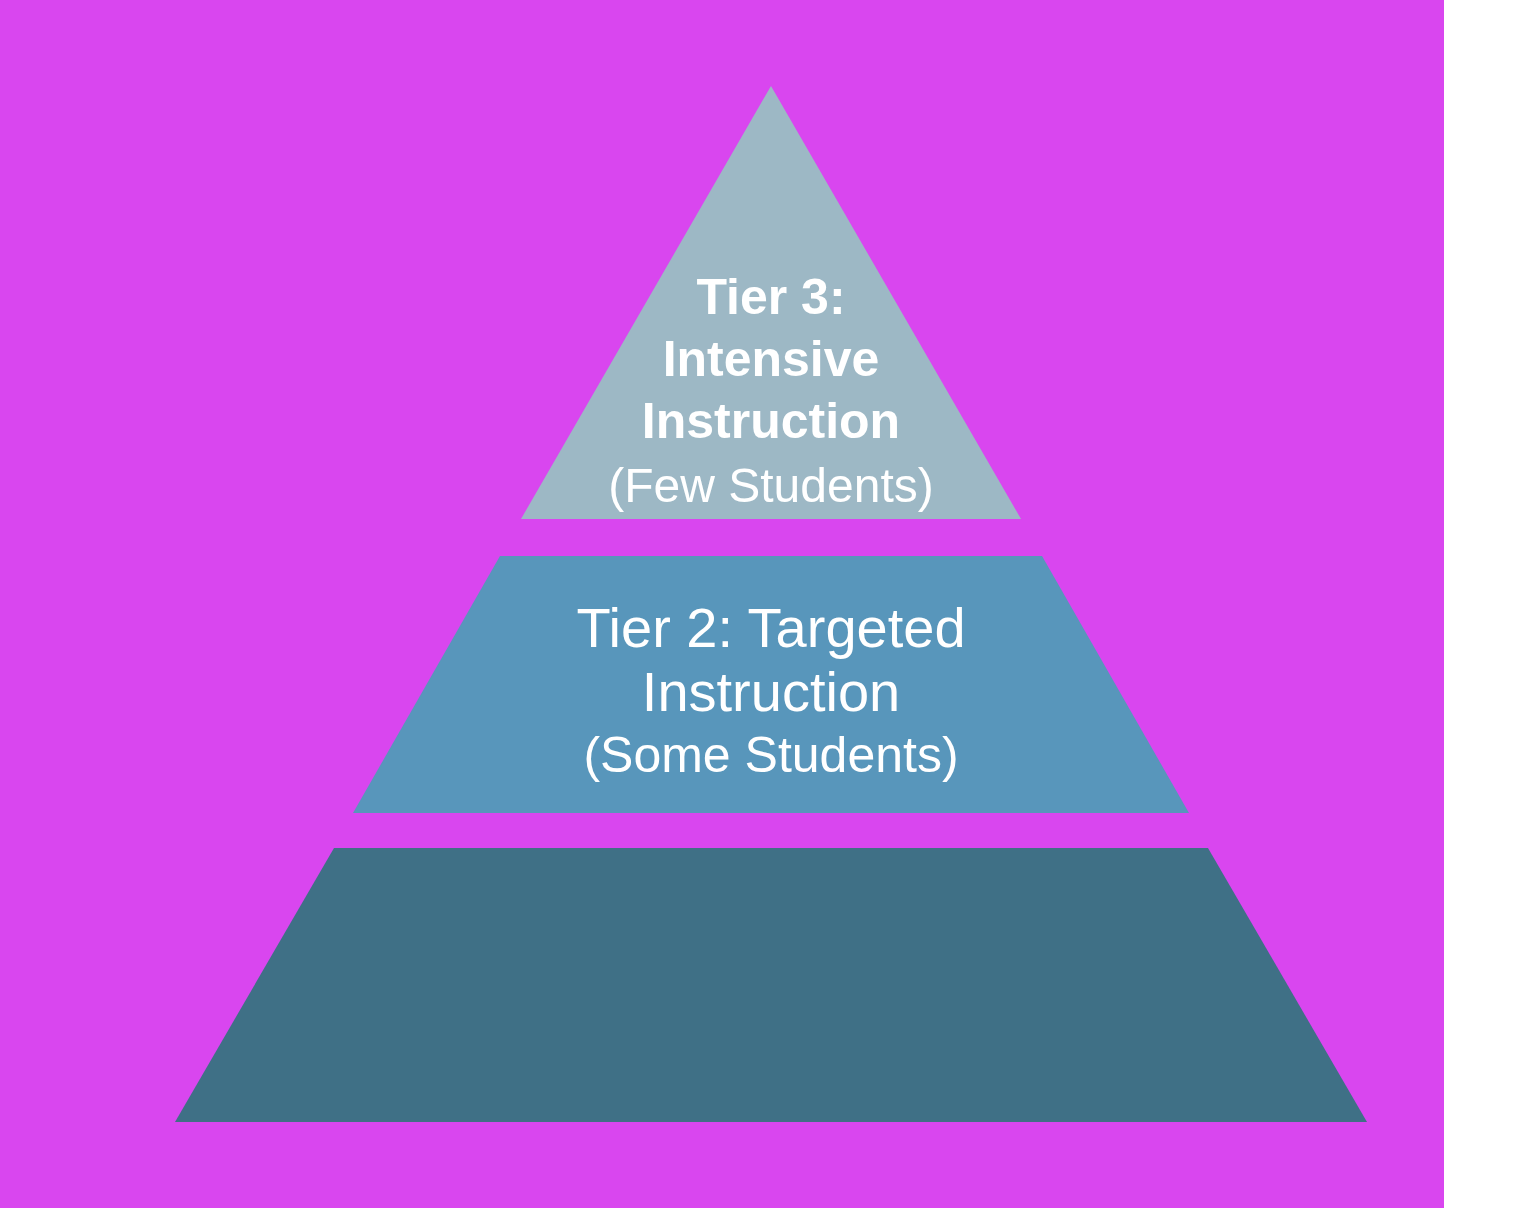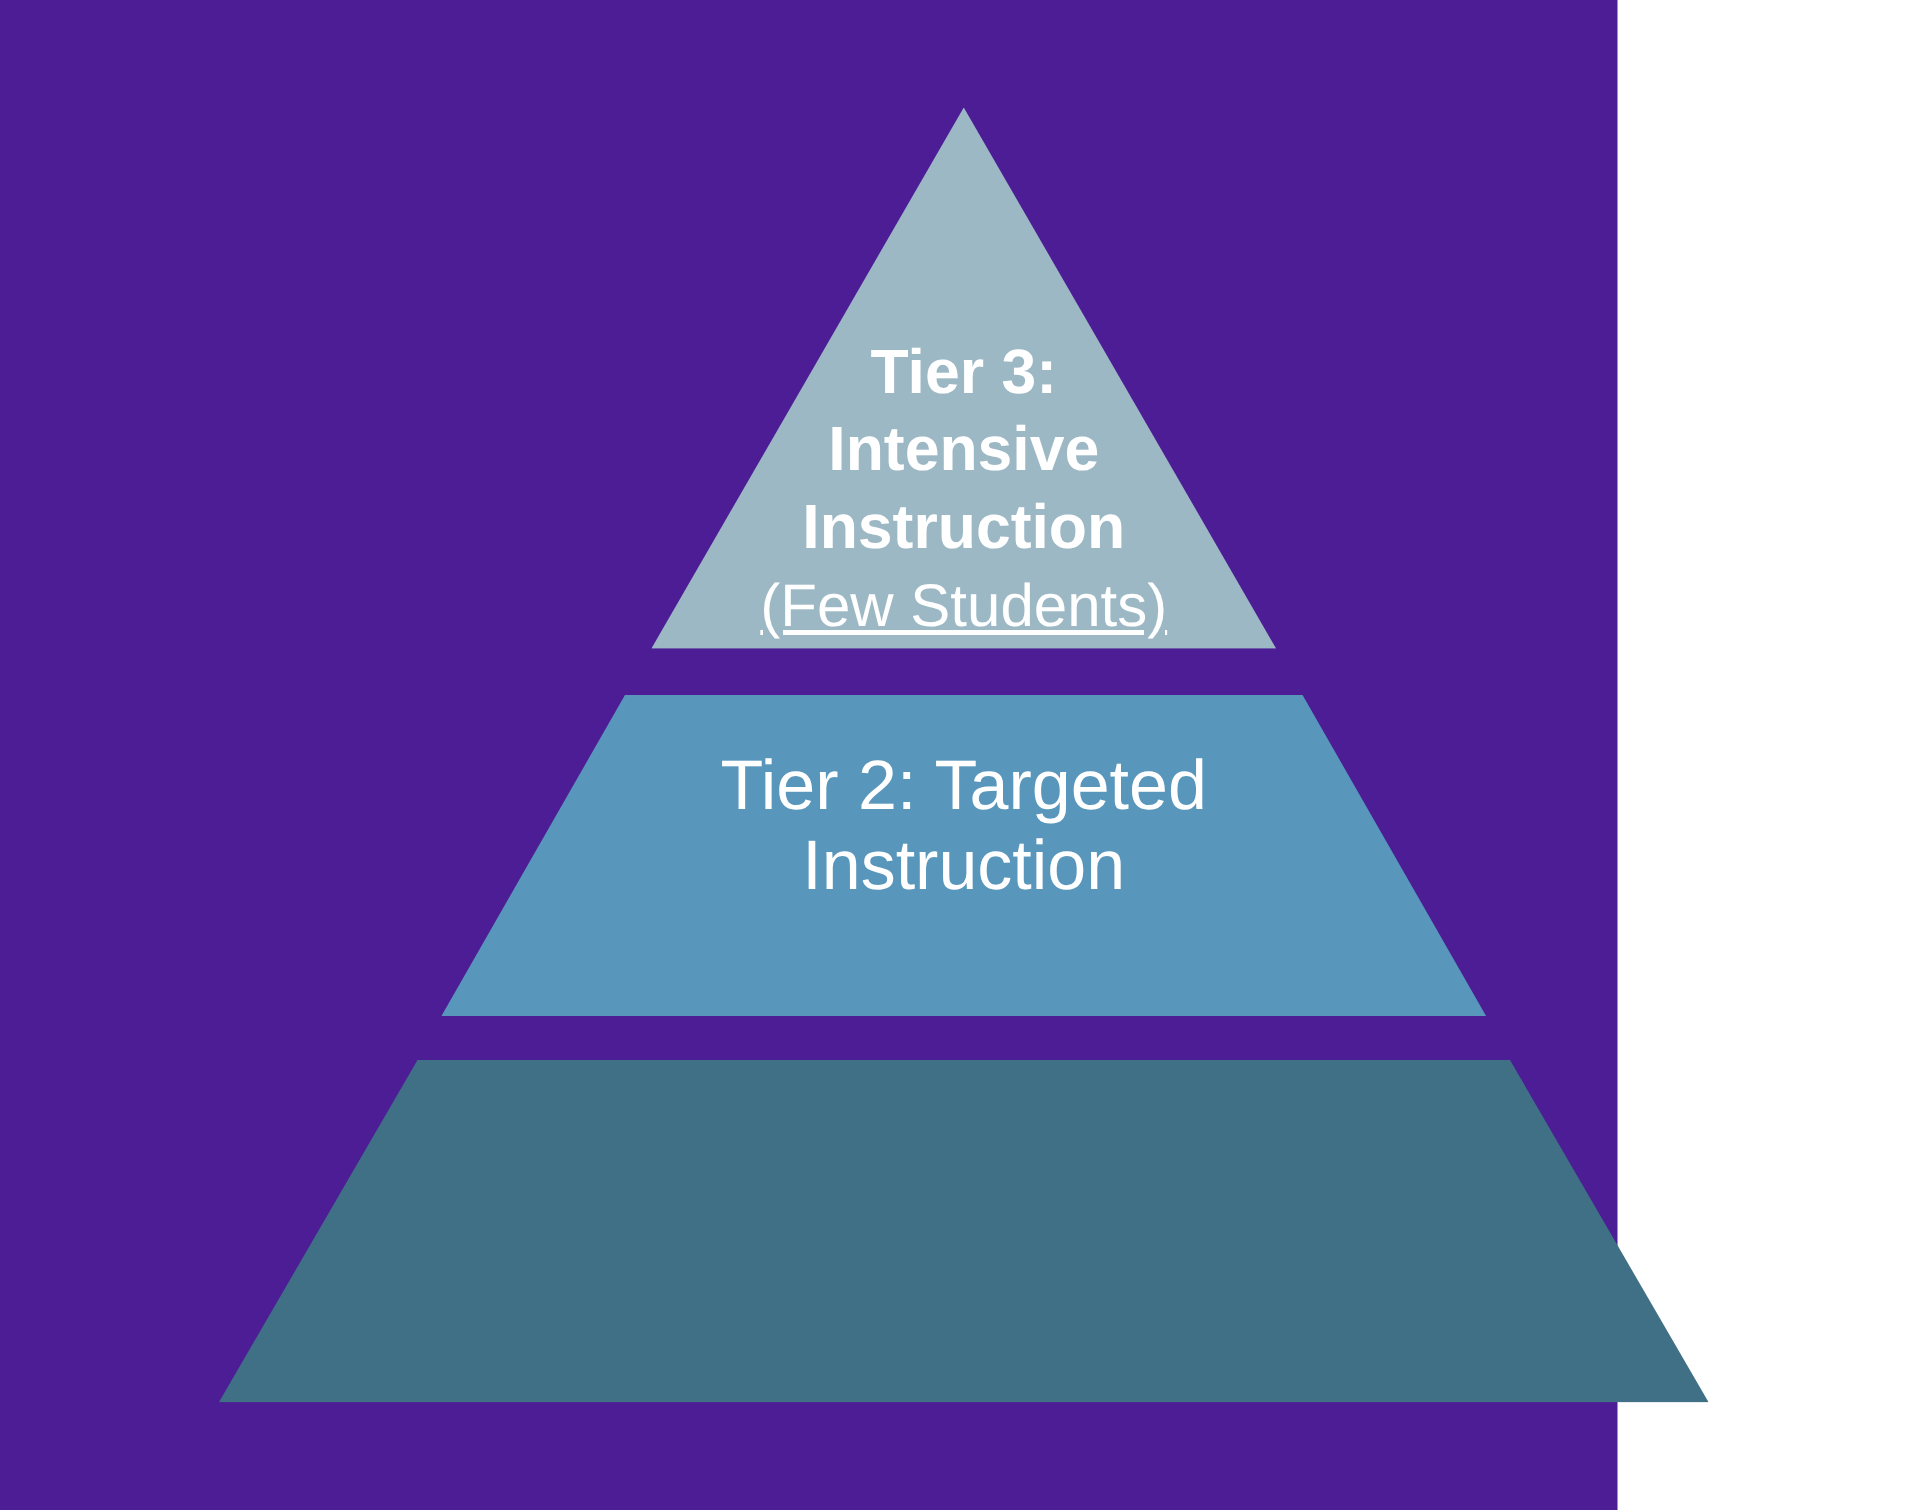--- a/index.html
+++ b/index.html
@@ -8,23 +8,23 @@
   }
   body {
     width: 1536px;
     height: 1208px;
     background: #ffffff;
     font-family: "Liberation Sans", "DejaVu Sans", sans-serif;
     overflow: hidden;
   }
   .canvas {
     position: relative;
-    width: 1294px;
+    width: 1444px;
     height: 1208px;
-    background: #4c1d95;
+    background: #d946ef;
   }
   .tier-shape {
     position: absolute;
   }
   .tier3-shape {
     left: 521px; top: 86px;
     width: 500px; height: 433px;
     clip-path: polygon(50% 0, 100% 100%, 0 100%);
   }
   .tier2-shape {
@@ -48,21 +48,20 @@
   .tier3-text .title-line {
     font-size: 50px;
     font-weight: 700;
     line-height: 62px;
   }
   .tier3-text .subtitle {
     font-size: 48px;
     font-weight: 400;
     line-height: 56px;
     margin-top: 6px;
-    text-decoration: underline;
   }
   .tier2-text {
     left: 353px; top: 596px; width: 836px;
   }
   .tier2-text .title-line {
     font-size: 56px;
     font-weight: 400;
     line-height: 64px;
   }
   .tier2-text .subtitle {
@@ -96,17 +95,18 @@
     <div class="title-line">Tier 3:</div>
     <div class="title-line">Intensive</div>
     <div class="title-line">Instruction</div>
     <div class="subtitle">(Few Students)</div>
   </div>
 
   <div class="tier-shape tier2-shape" style="background-color: rgb(88, 150, 187);"></div>
   <div class="tier-text tier2-text">
     <div class="title-line">Tier 2: Targeted</div>
     <div class="title-line">Instruction</div>
+    <div class="subtitle">(Some Students)</div>
   </div>
 
   <div class="tier-shape tier1-shape" style="background-color: rgb(63, 112, 134);"></div>
 
 </div>
 
 </body></html>

